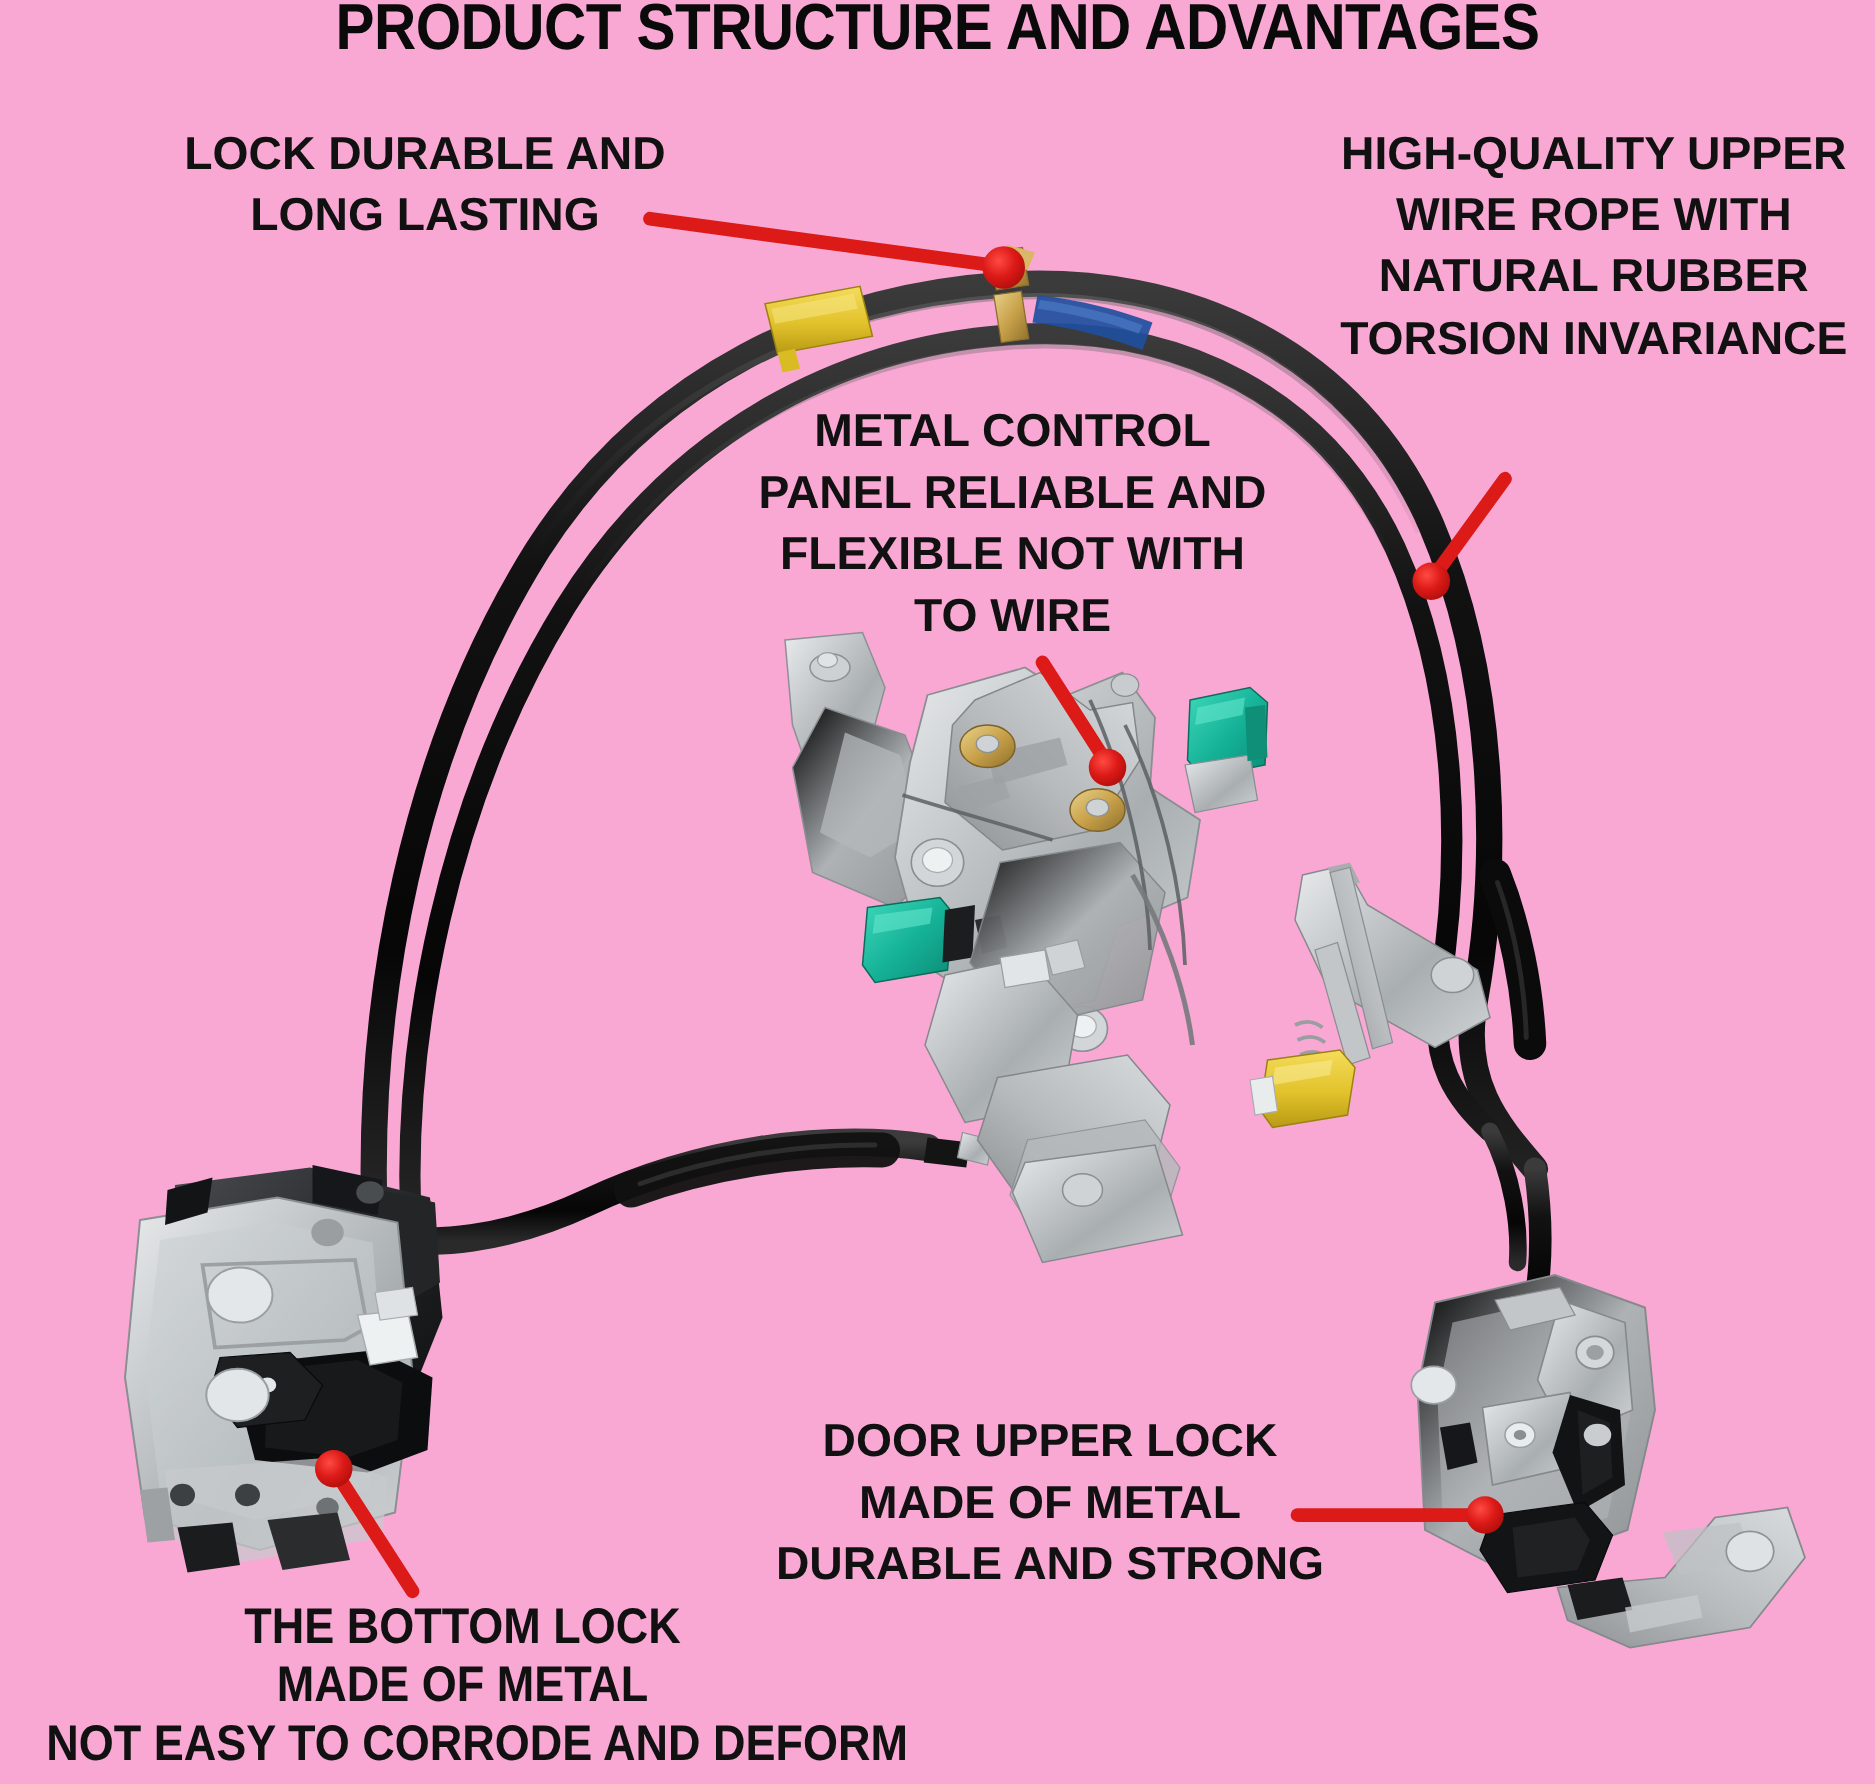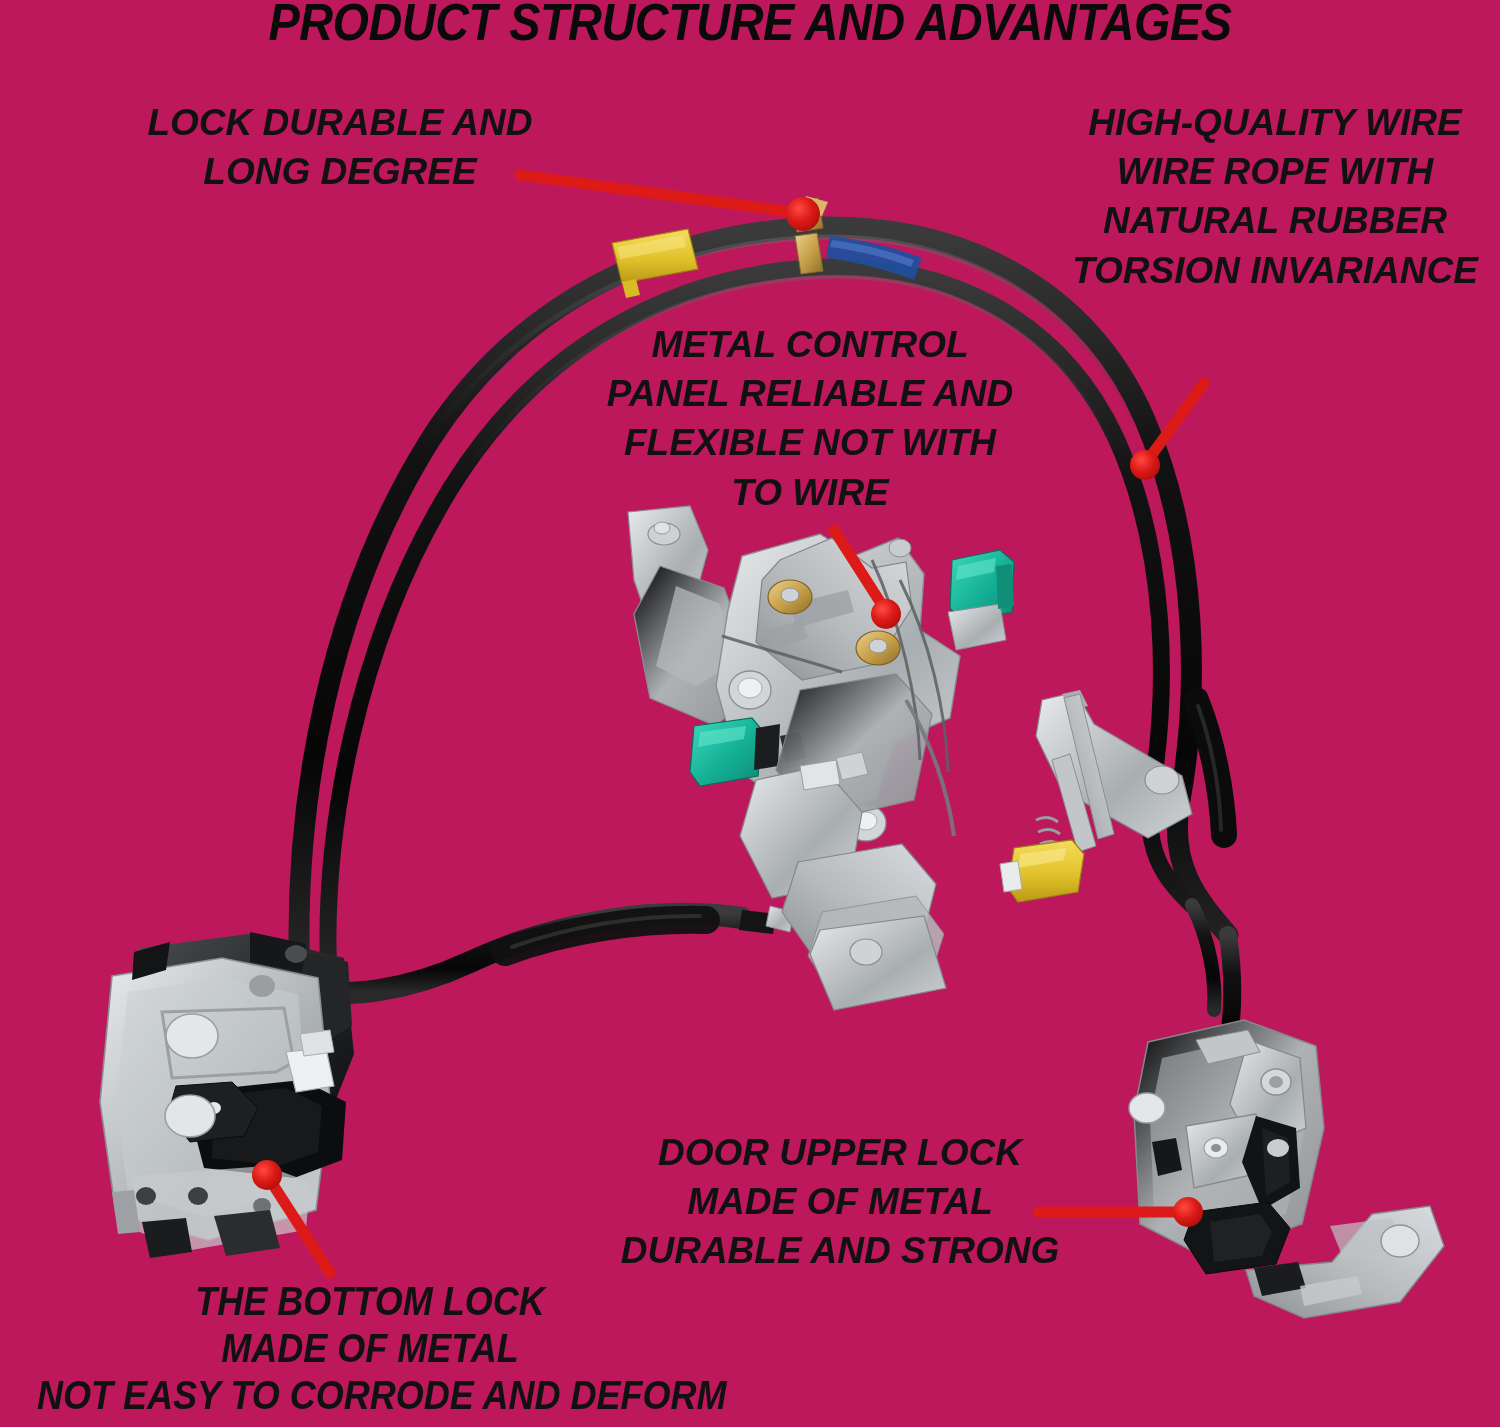--- a/index.html
+++ b/index.html
@@ -1,21 +1,21 @@
 <!DOCTYPE html>
 <html><head>
 <meta charset="utf-8">
 <style>
   html,body{margin:0;padding:0;background:#ffffff;}
   body{
     width:1500px;height:1427px;position:relative;overflow:hidden;
     font-family:"Liberation Sans","DejaVu Sans",sans-serif;
     -webkit-font-smoothing:antialiased;
   }
-  #stage{position:absolute;inset:0;background:#be185d;font-style:italic;}
+  #stage{position:absolute;inset:0;background:#f9a8d4;}
 
   
   .title{
     position:absolute;left:0;right:0;top:-8px;
     text-align:center;
     font-weight:700;
     font-size:52px;
     letter-spacing:-0.5px;
     color:#0a0a0a;
     white-space:nowrap;
@@ -324,25 +324,25 @@
     <g stroke="#DC1A17" stroke-width="11" stroke-linecap="round" fill="none">
       <line x1="1038" y1="1212" x2="1182" y2="1212"></line>
     </g>
     <circle cx="1188" cy="1212" r="15" fill="url(#gDot)"></circle>
   </svg>
 
   <div class="title cond">PRODUCT STRUCTURE AND ADVANTAGES</div>
 
   <div class="callout c-center" style="left:105px;top:98px;width:470px;">
     <span class="ln">LOCK DURABLE AND</span>
-    <span class="ln">LONG DEGREE</span>
+    <span class="ln">LONG LASTING</span>
   </div>
 
   <div class="callout c-center" style="left:1050px;top:98px;width:450px;">
-    <span class="ln">HIGH-QUALITY WIRE</span>
+    <span class="ln">HIGH-QUALITY UPPER</span>
     <span class="ln">WIRE ROPE  WITH</span>
     <span class="ln">NATURAL RUBBER</span>
     <span class="ln">TORSION INVARIANCE</span>
   </div>
 
   <div class="callout c-center" style="left:595px;top:320px;width:430px;">
     <span class="ln">METAL CONTROL</span>
     <span class="ln">PANEL RELIABLE AND</span>
     <span class="ln">FLEXIBLE NOT WITH</span>
     <span class="ln">TO WIRE</span>

